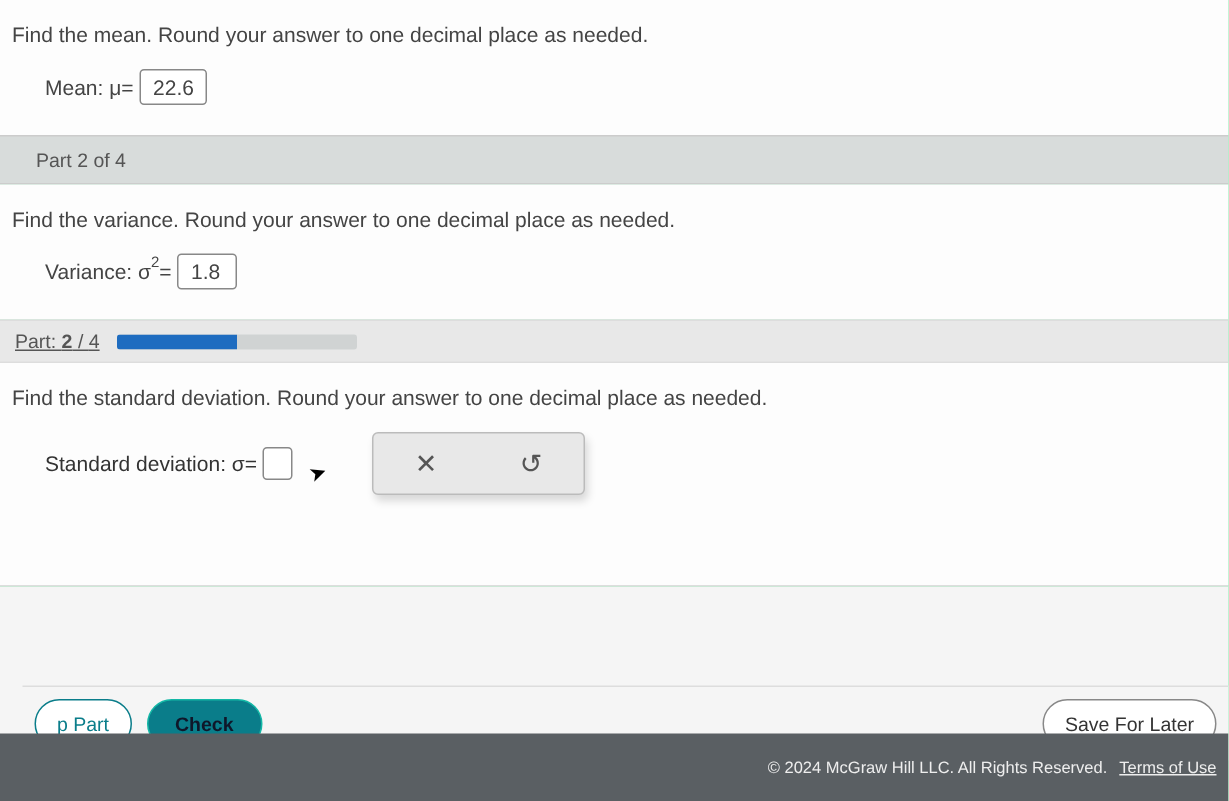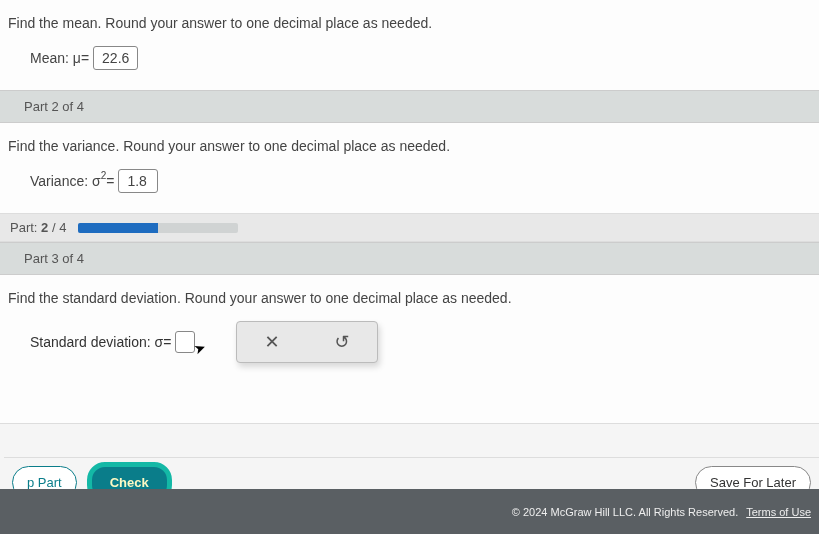--- a/index.html
+++ b/index.html
@@ -36,21 +36,21 @@
       font-size: 10px;
       position: relative;
       top: -6px;
     }
     .answer-box {
       display: inline-block;
       border: 1px solid #888;
       border-radius: 3px;
       padding: 3px 8px;
       margin-left: 4px;
-      margin-right: 4px;
+      margin-right: 16px;
       min-width: 40px;
       background: #fff;
       text-align: left;
     }
     .answer-box.empty {
       min-width: 20px;
       height: 22px;
       padding: 2px 4px;
     }
     .part-header {
@@ -63,21 +63,21 @@
     }
     .progress-area {
       background: #e8e8e8;
       padding: 6px 10px;
       display: flex;
       align-items: center;
       font-size: 13px;
       border-top: 1px solid #ddd;
       border-bottom: 1px solid #ddd;
     }
-    .progress-label { margin-right: 12px; color: #555;}
+    .progress-label { margin-right: 12px; color: #555; text-decoration: underline;}
     .progress-label b { font-weight: bold; }
     .progress-bar {
       width: 160px;
       height: 10px;
       background: #d0d3d3;
       border-radius: 2px;
       overflow: hidden;
     }
     .progress-fill {
       width: 50%;
@@ -109,21 +109,21 @@
       left: -5px;
       top: 6px;
       font-size: 14px;
       color: #000;
       display: inline-block;
       transform: rotate(-20deg);
     }
     .footer-bar {
       position: absolute;
       bottom: 27px;
-      left: 4px;
+      left: 15px;
       right: 0;
       height: 50px;
       background: #f5f5f5;
       border-top: 1px solid #ddd;
       display: flex;
       align-items: center;
       padding: 0 8px;
       justify-content: space-between;
     }
     .footer-left { display: flex; align-items: center; gap: 10px;}
@@ -131,23 +131,23 @@
       border: 1px solid #0a7d8a;
       background: #fff;
       color: #0a7d8a;
       padding: 8px 14px;
       border-radius: 18px;
       font-size: 13px;
       cursor: pointer;
       white-space: nowrap;
     }
     .btn-primary {
-      border: 5px solid #14b8a6;
+      border: 1px solid #14b8a6;
       background: #0a7d8a;
-      color: #fef9c3;
+      color: #0f172a;
       padding: 8px 18px;
       border-radius: 18px;
       font-size: 13px;
       font-weight: bold;
       cursor: pointer;
     }
     .btn-save {
       border: 1px solid #888;
       background: #fff;
       color: #333;
@@ -212,21 +212,20 @@
 
   <div class="progress-area">
     <span class="progress-label">
       <span>Part: </span><b>2</b><span> / </span><span>4</span>
     </span>
     <div class="progress-bar">
       <div class="progress-fill"></div>
     </div>
   </div>
 
-  <div class="part-header">Part 3 of 4</div>
 
   <div class="section">
     <div class="instruction">Find the standard deviation. Round your answer to one decimal place as needed.</div>
     <div class="part3-answer">
       <span class="answer-label">
         <span>Standard deviation: σ</span>
         <span>=</span>
       </span>
       <span class="answer-box empty"></span>
       <span class="cursor-icon">➤</span>

